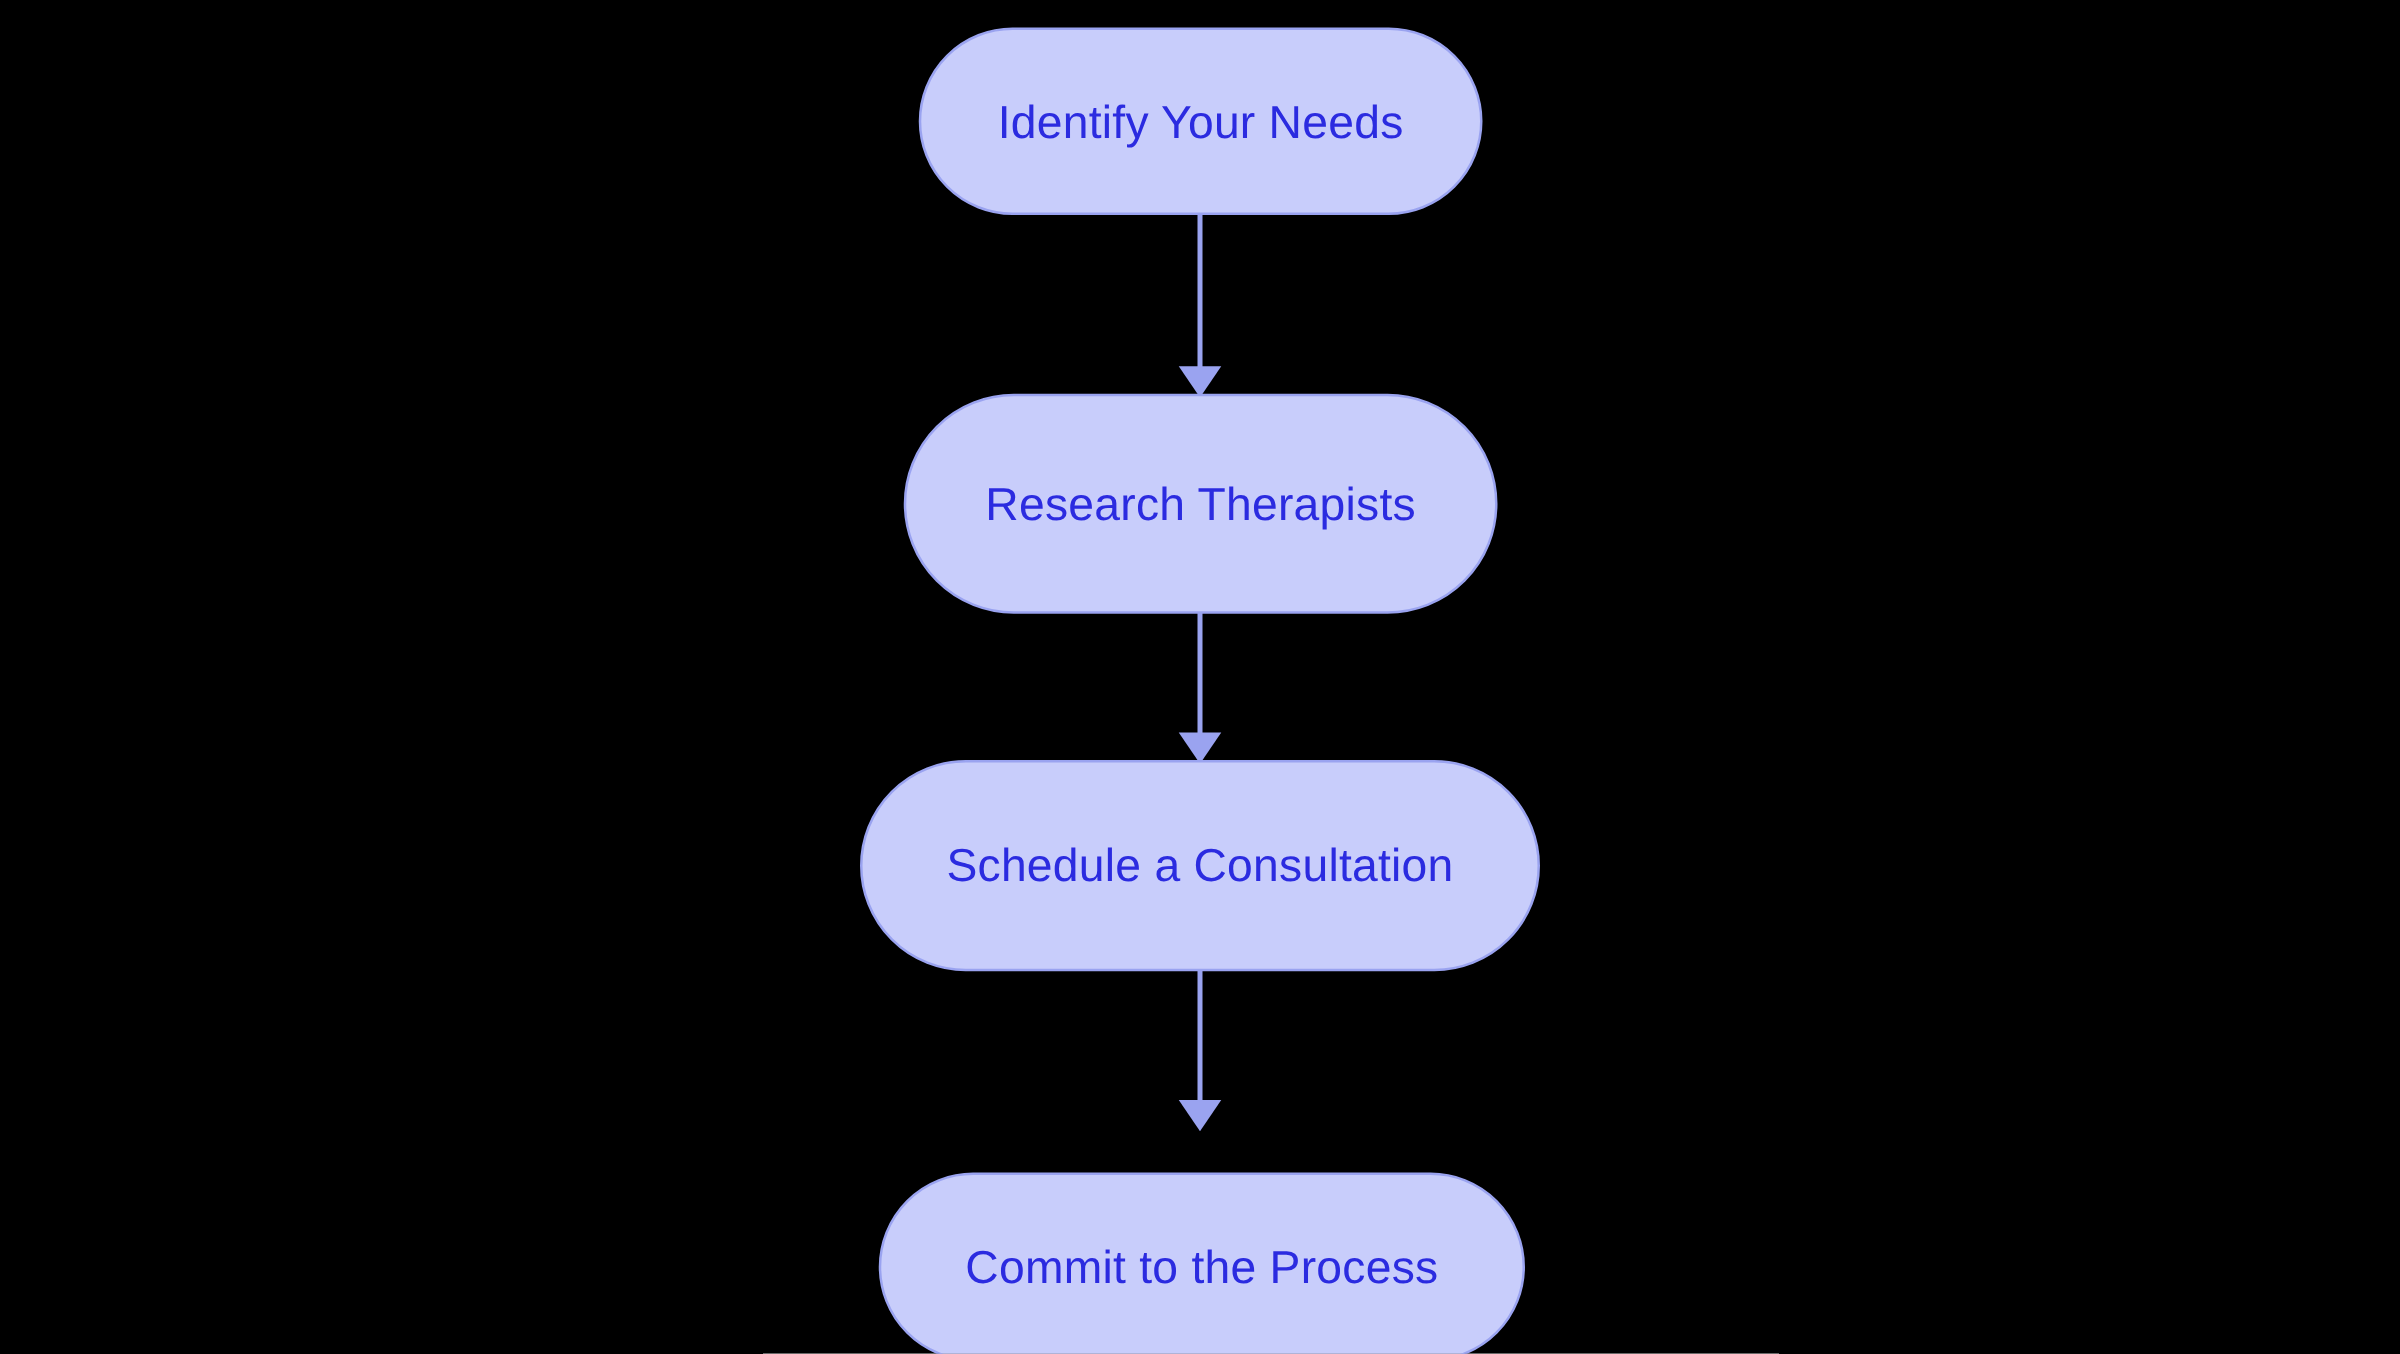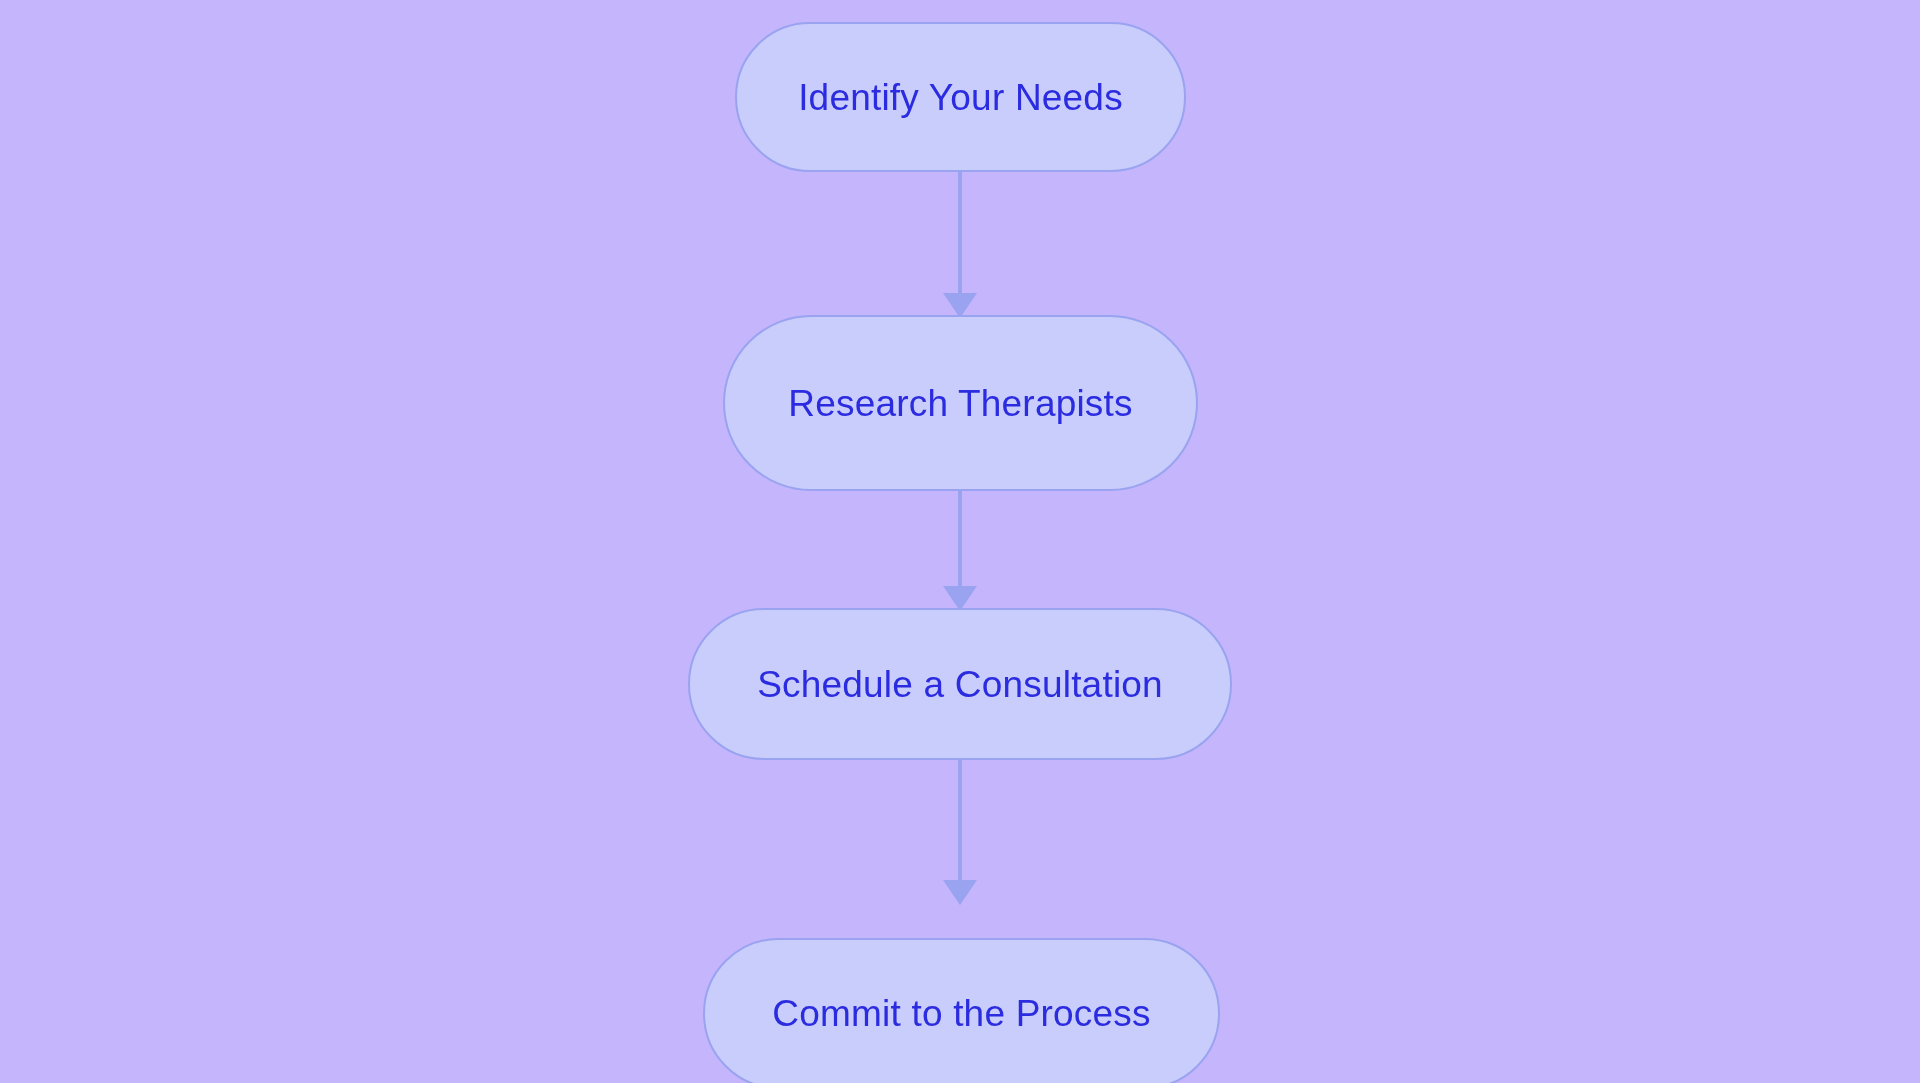--- a/index.html
+++ b/index.html
@@ -11,21 +11,21 @@
     width: 1920px;
     height: 1083px;
     overflow: hidden;
     font-family: "Liberation Sans", sans-serif;
   }
 
   #flowchart-canvas {
     position: relative;
     width: 1920px;
     height: 1083px;
-    background: #c4b5fd;
+    background: #000000;
   }
 
   .flow-node {
     position: absolute;
     box-sizing: border-box;
     background: #c8cdfb;
     border: 2px solid #9aa3f0;
     border-radius: 999px;
     display: flex;
     align-items: center;
@@ -80,21 +80,21 @@
   </svg>
 
   <div class="flow-node" style="left:735px; top:22px; width:451px; height:150px;">
     <span class="flow-node-label">Identify Your Needs</span>
   </div>
 
   <div class="flow-node" style="left:723px; top:315px; width:475px; height:176px;">
     <span class="flow-node-label">Research Therapists</span>
   </div>
 
-  <div class="flow-node" style="left:688px; top:608px; width:544px; height:152px;">
+  <div class="flow-node" style="left:688px; top:608px; width:544px; height:169px;">
     <span class="flow-node-label">Schedule a Consultation</span>
   </div>
 
   <div class="flow-node" style="left:703px; top:938px; width:517px; height:151px;justify-content:center;">
     <span class="flow-node-label">Commit to the Process</span>
   </div>
 
 </div>
 
 </body></html>

